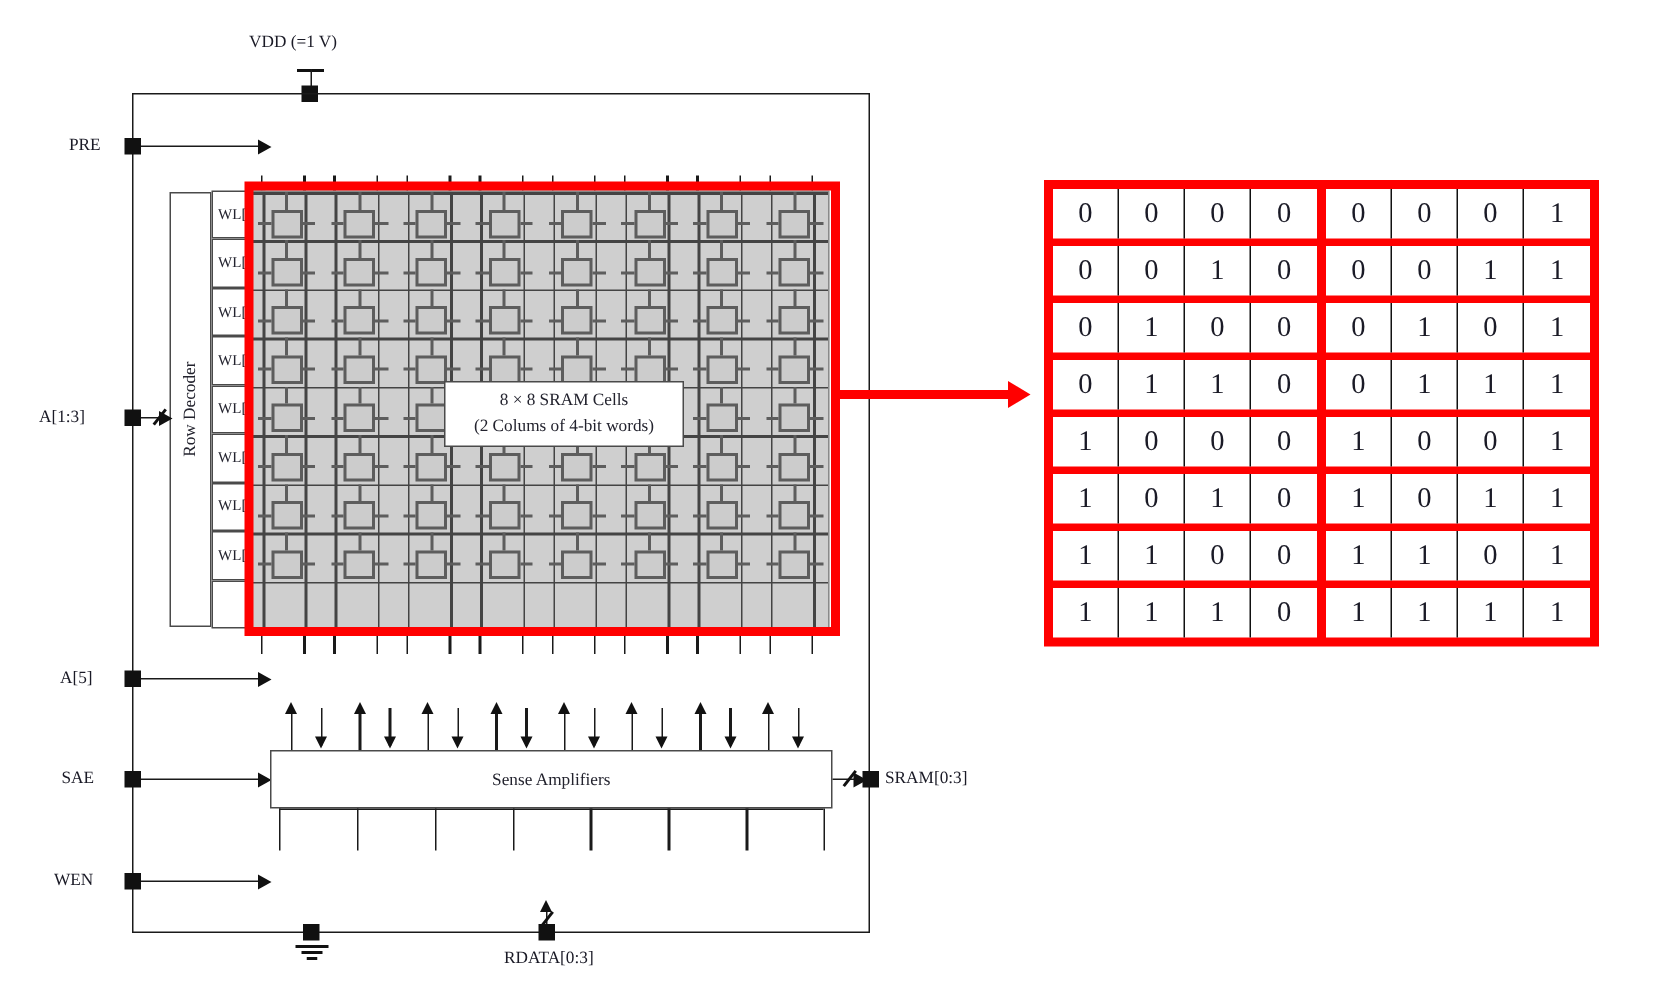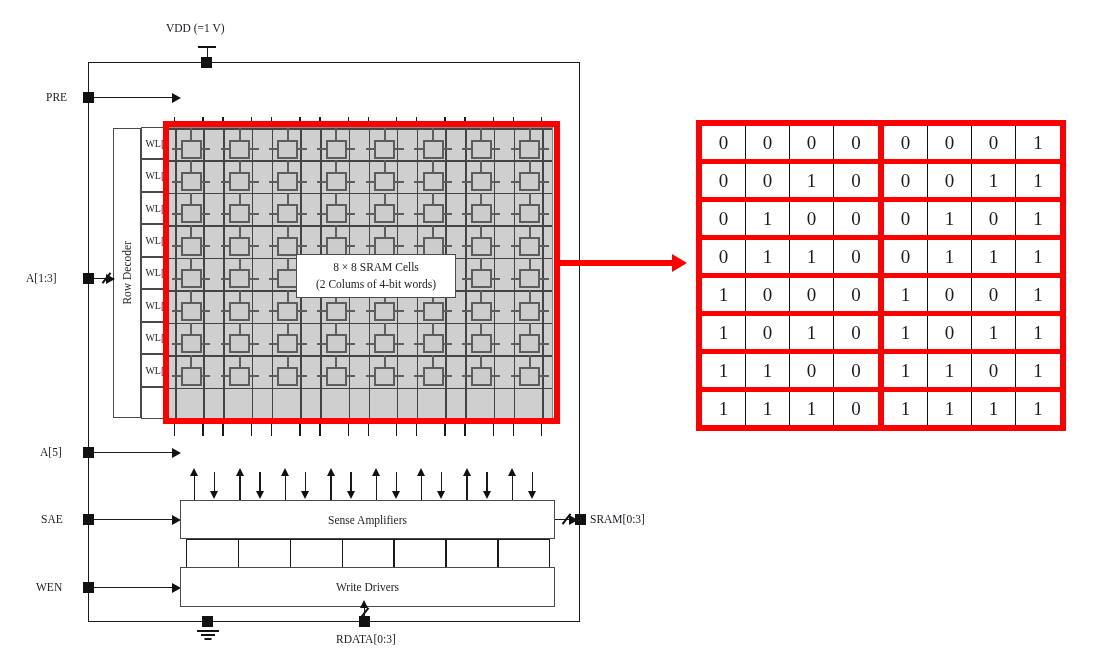--- a/index.html
+++ b/index.html
@@ -537,23 +537,20 @@
       <div class="ln vln" style="left: 497.143px; top: 539px; height: 28px;"></div>
       <div class="ln vln" style="left: 549px; top: 539px; height: 28px;"></div>
       <div class="ln hln" style="left: 186px; top: 539px; width: 363px;"></div>
     </div>
 
   <div class="lbl" style="left:36px;top:581px;">WEN</div>
   <div class="pin" style="left:83px;top:582px;"></div>
   <div class="ln hln" style="left:94px;top:587px;width:82px;"></div>
   <div class="ar ar-r" style="left:172px;top:582.5px;"></div>
 
-  <div class="blk" style="left:180px;top:567px;width:375px;height:40px;">
-    <span>Write Drivers</span>
-  </div>
 
   <div class="ln vln" style="left:363.5px;top:607px;height:14px;"></div>
   <div class="ar ar-u" style="left:359.5px;top:600px;"></div>
   <div class="slash" style="left:358px;top:612px;"></div>
   <div class="pin" style="left:358.5px;top:616px;"></div>
   <div class="lbl" style="left:336px;top:633px;">RDATA[0:3]</div>
 
   <div class="redbox" style="left:163px;top:121px;width:397px;height:303px;"></div>
   <div class="redline" style="left:558px;top:260px;width:118px;height:6px;"></div>
   <div class="redar" style="left:672px;top:254px;"></div>

